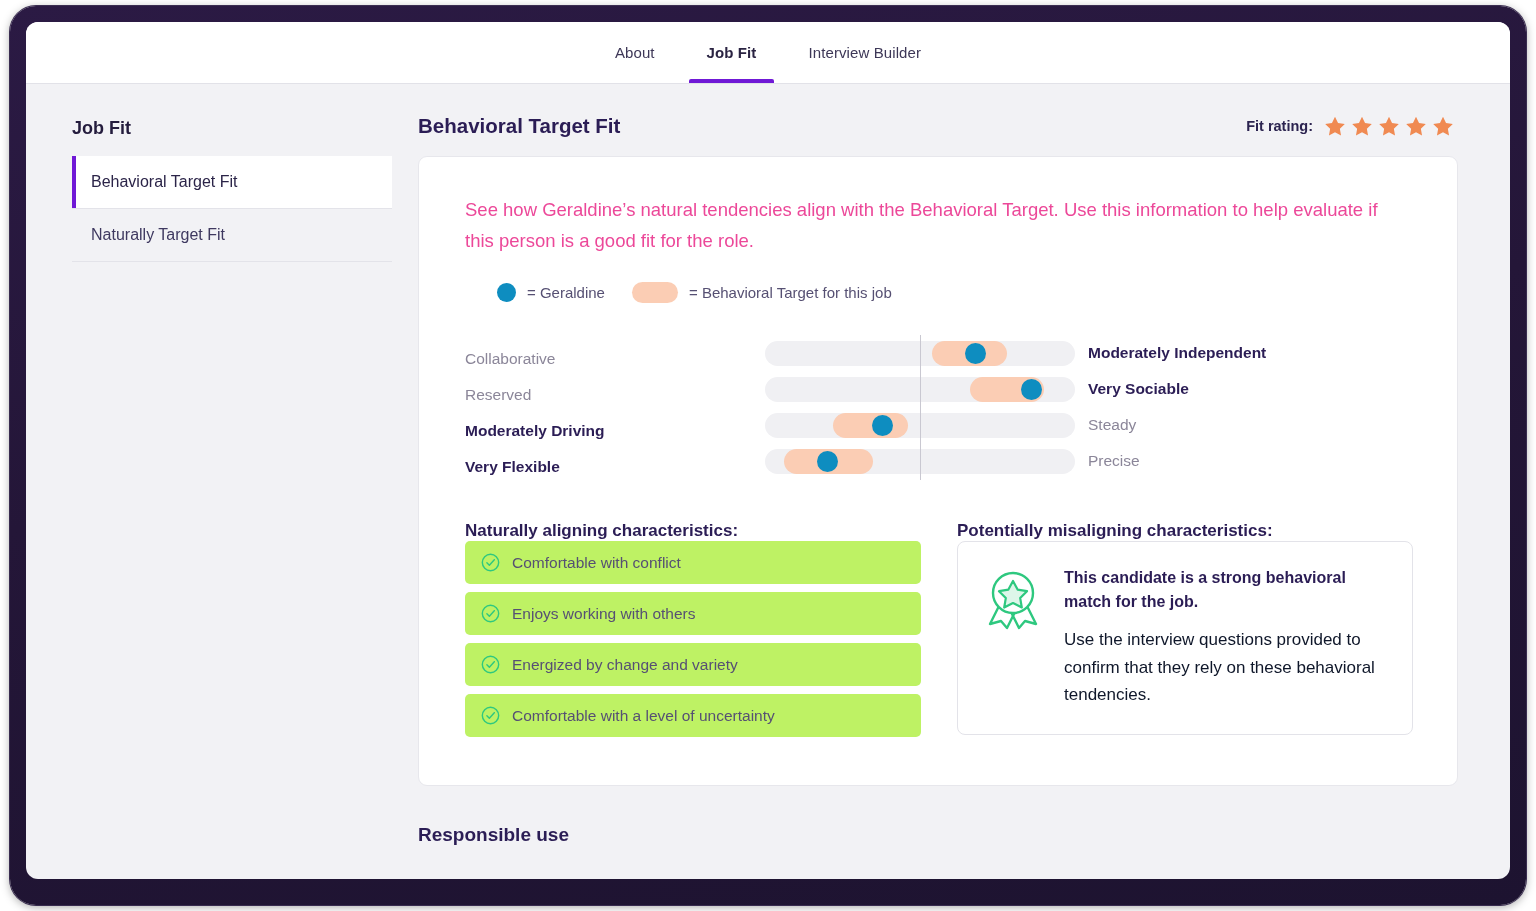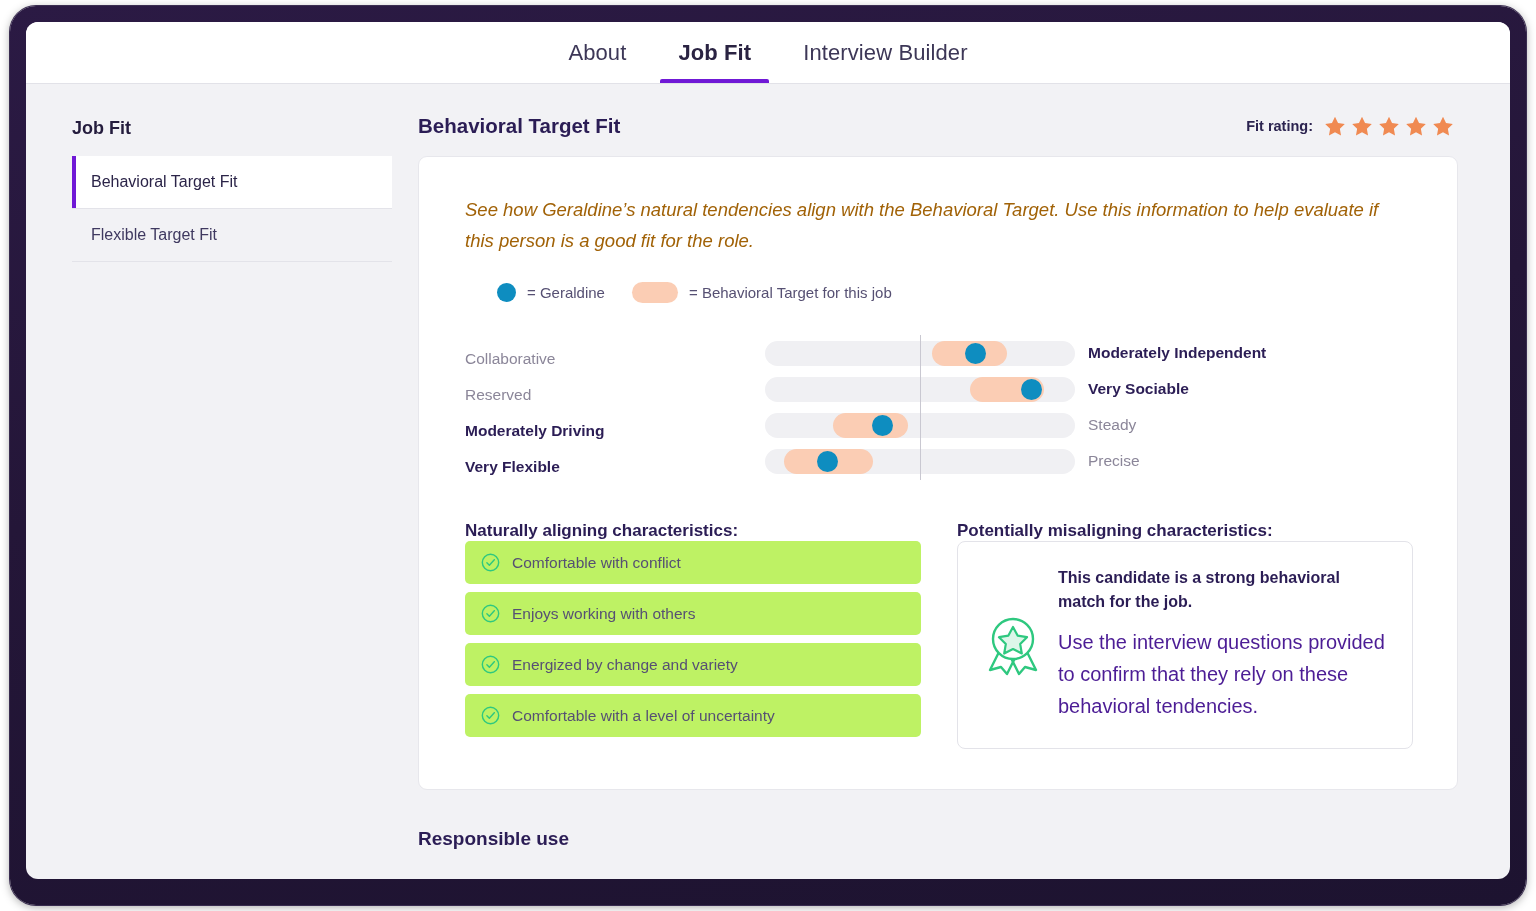--- a/index.html
+++ b/index.html
@@ -44,21 +44,21 @@
     display: flex;
     align-items: stretch;
     justify-content: center;
     gap: 0;
   }
   .navtab {
     position: relative;
     display: flex;
     align-items: center;
     padding: 0 26px;
-    font-size: 22px;
+    font-size: 15px;
     color: #3d3757;
     cursor: pointer;
     letter-spacing: .1px;
   }
   .navtab.active {
     font-weight: bold;
     color: #2a2342;
   }
   .navtab.active::after {
     content: "";
@@ -147,24 +147,23 @@
     border: 1px solid #e7e7ec;
   }
   #fit-card {
     padding: 38px 44px 40px 46px;
     min-height: 592px;
   }
 
   #intro {
     font-size: 18.5px;
     line-height: 1.66;
-    color: #a16207;
+    color: #ec4899;
     max-width: 930px;
     margin-bottom: 26px;
-    font-style: italic;
   }
 
   
   #legend {
     display: flex;
     align-items: center;
     gap: 27px;
     margin-bottom: 26px;
     padding-left: 32px;
   }
@@ -256,34 +255,34 @@
   }
   .chip-text { font-size: 15.5px; color: #565073; }
   .check-icon { width: 19px; height: 19px; flex: 0 0 19px; display:block; }
 
   
   #match-box {
     border: 1px solid #e3e3e9;
     border-radius: 8px;
     padding: 24px 26px 26px 24px;
     display: flex;
-    gap: 14px;
-    align-items: center;
+    gap: 20px;
+    align-items: flex-start;
   }
   #award-icon { width: 62px; height: 62px; flex: 0 0 62px; display:block; margin-top: 2px; }
   #match-head {
     font-size: 16px;
     font-weight: bold;
     color: #2b1d55;
     line-height: 1.5;
     margin-bottom: 12px;
   }
   #match-body {
-    font-size: 20px;
-    color: #4c1d95;
+    font-size: 17px;
+    color: #0f172a;
     line-height: 1.6;
   }
 
   
   #resp-title {
     font-size: 19px;
     font-weight: bold;
     color: #2b1d55;
     margin: 38px 0 18px 0;
   }
@@ -301,21 +300,21 @@
     </div>
 
     <div id="body">
 
       <div id="sidebar">
         <div id="sidebar-title">Job Fit</div>
         <div class="side-item active">
           <span>Behavioral Target Fit</span>
         </div>
         <div class="side-item">
-          <span>Flexible Target Fit</span>
+          <span>Naturally Target Fit</span>
         </div>
       </div>
 
       <div id="main">
 
         <div id="main-head">
           <div id="page-title">Behavioral Target Fit</div>
           <div id="rating-wrap">
             <span id="rating-label">Fit rating:</span>
             <span id="stars">

